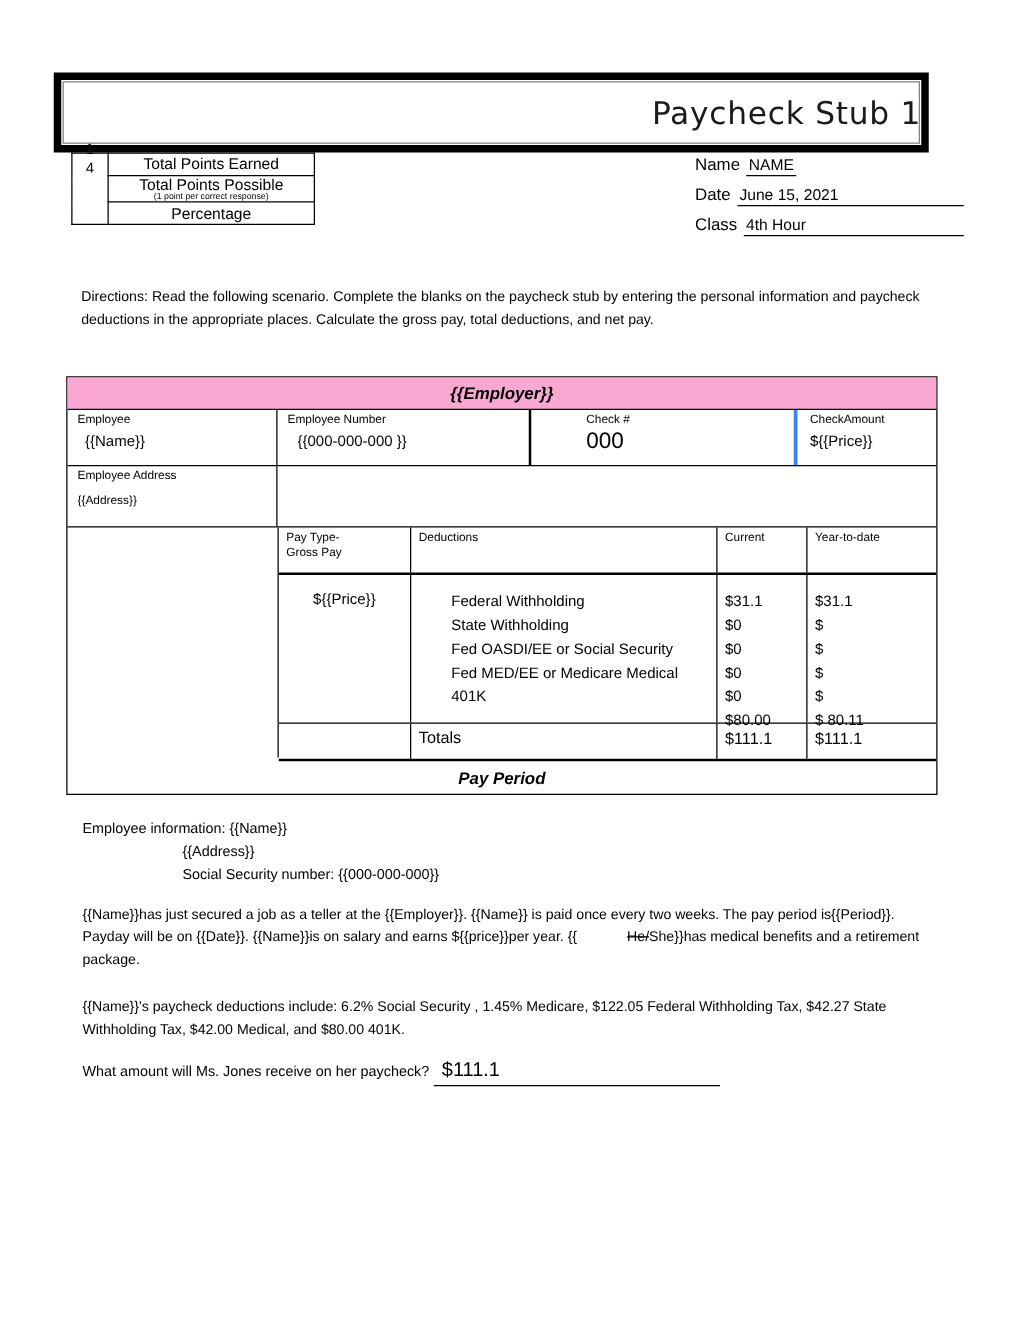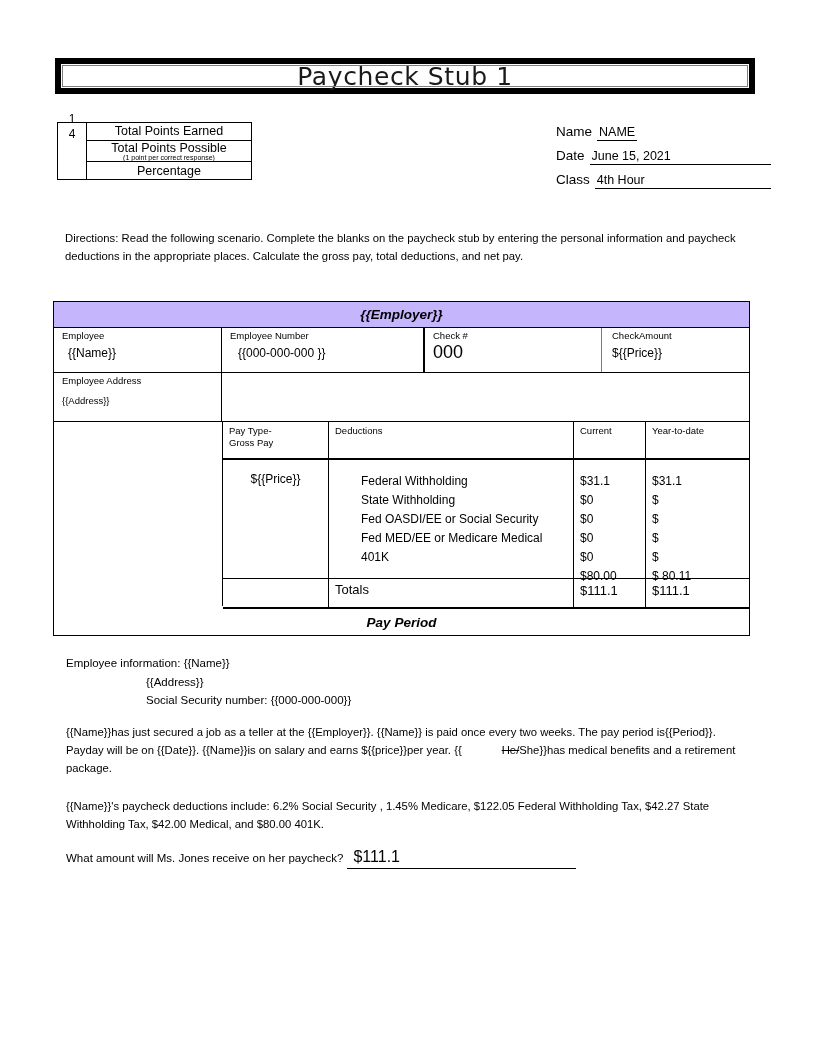--- a/index.html
+++ b/index.html
@@ -20,30 +20,30 @@
     position: absolute;
     inset: 0;
     width: 816px;
     height: 1056px;
     overflow: hidden;
   }
 
   
   .title-banner {
     position: absolute;
-    left: 55px;
+    left: 43px;
     top: 58px;
     width: 700px;
-    height: 36px;
+    height: 64px;
     border: 6px solid #000000;
     background: #ffffff;
     box-sizing: border-box;
     display: flex;
     align-items: center;
-    justify-content: center;
+    justify-content: flex-end;
   }
   .title-banner .inner-rule {
     position: absolute;
     left: 1px; right: 1px; top: 1px; bottom: 1px;
     border: 1px solid #7f7f7f;
     pointer-events: none;
   }
   .title-text {
     font-size: 25px;
     letter-spacing: 0.6px;
@@ -150,21 +150,21 @@
     position: absolute;
     left: 53px;
     top: 301px;
     width: 697px;
     border: 1px solid #000000;
     box-sizing: border-box;
     background: #ffffff;
   }
   .stub-employer {
     height: 25px;
-    background: #c4b5fd;
+    background: #f9a8d4;
     border-bottom: 1px solid #000000;
     display: flex;
     align-items: center;
     justify-content: center;
     font-style: italic;
     font-weight: bold;
     font-size: 13.5px;
   }
 
   .stub-row1 {
@@ -181,21 +181,21 @@
     font-size: 9.5px;
     line-height: 1.1;
   }
   .cell-v {
     font-size: 12px;
     margin-top: 5px;
     padding-left: 6px;
   }
   .c-employee   { width: 168px; border-right: 1px solid #000000; }
   .c-empnumber  { width: 203px; border-right: 2px solid #000000; }
-  .c-checknum   { width: 177px; border-right: 1px solid #3b82f6; }
+  .c-checknum   { width: 177px; border-right: 3px solid #3b82f6; margin-left: 36px; }
   .c-checkamt   { width: 109px; }
   .c-checknum .cell-v { font-size: 18px; margin-top: 1px; padding-left: 0px; }
   .c-checkamt .cell-h { text-align: left; padding-left: 2px;}
   .c-checkamt .cell-v { padding-left: 2px; }
   .c-empnumber .cell-v { padding-left: 8px; }
 
   .stub-row2 {
     display: flex;
     border-bottom: 1px solid #000000;
     height: 48px;

